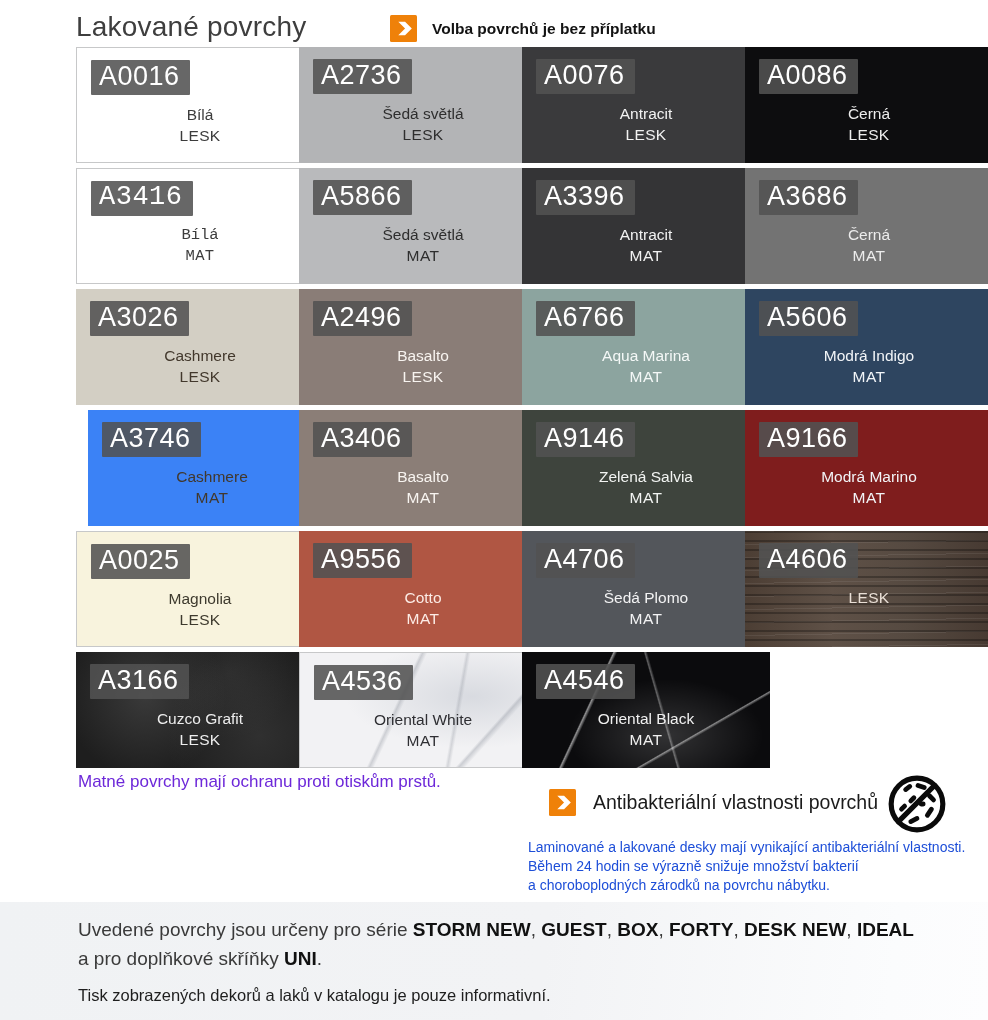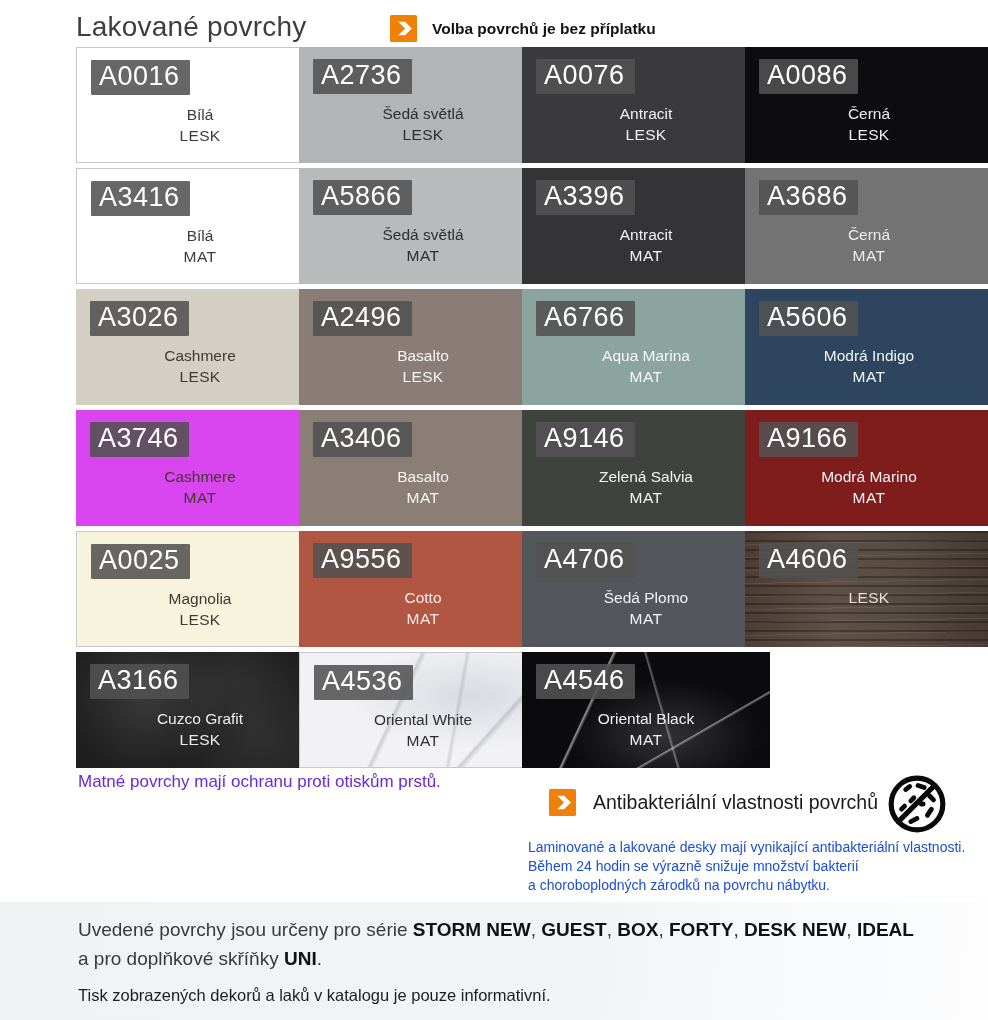--- a/index.html
+++ b/index.html
@@ -137,21 +137,21 @@
   </div>
 
   <div class="swatch" style="background: rgb(13, 13, 15); color: rgb(236, 236, 236);">
     <span class="code">A0086</span>
     <div class="labels">
       <div class="sname">Černá</div>
       <div class="finish">LESK</div>
     </div>
   </div>
 
-  <div class="swatch bordered" style="background: rgb(255, 255, 255); color: rgb(60, 60, 60);">
+  <div class="swatch bordered" style="background: rgb(255, 255, 255); color: rgb(60, 60, 60); font-family: Liberation Mono, monospace;">
     <span class="code">A3416</span>
     <div class="labels">
       <div class="sname">Bílá</div>
       <div class="finish">MAT</div>
     </div>
   </div>
 
   <div class="swatch" style="background: rgb(185, 186, 188); color: rgb(46, 46, 46);">
     <span class="code">A5866</span>
     <div class="labels">
@@ -201,21 +201,21 @@
   </div>
 
   <div class="swatch" style="background: rgb(46, 69, 96); color: rgb(242, 245, 248);">
     <span class="code">A5606</span>
     <div class="labels">
       <div class="sname">Modrá Indigo</div>
       <div class="finish">MAT</div>
     </div>
   </div>
 
-  <div class="swatch" style="background: #d946ef; color: rgb(66, 56, 44);">
+  <div class="swatch" style="background: #3b82f6; color: rgb(66, 56, 44); margin-left: 12px;">
     <span class="code">A3746</span>
     <div class="labels">
       <div class="sname">Cashmere</div>
       <div class="finish">MAT</div>
     </div>
   </div>
 
   <div class="swatch" style="background: rgb(139, 126, 119); color: rgb(248, 244, 240);">
     <span class="code">A3406</span>
     <div class="labels">

